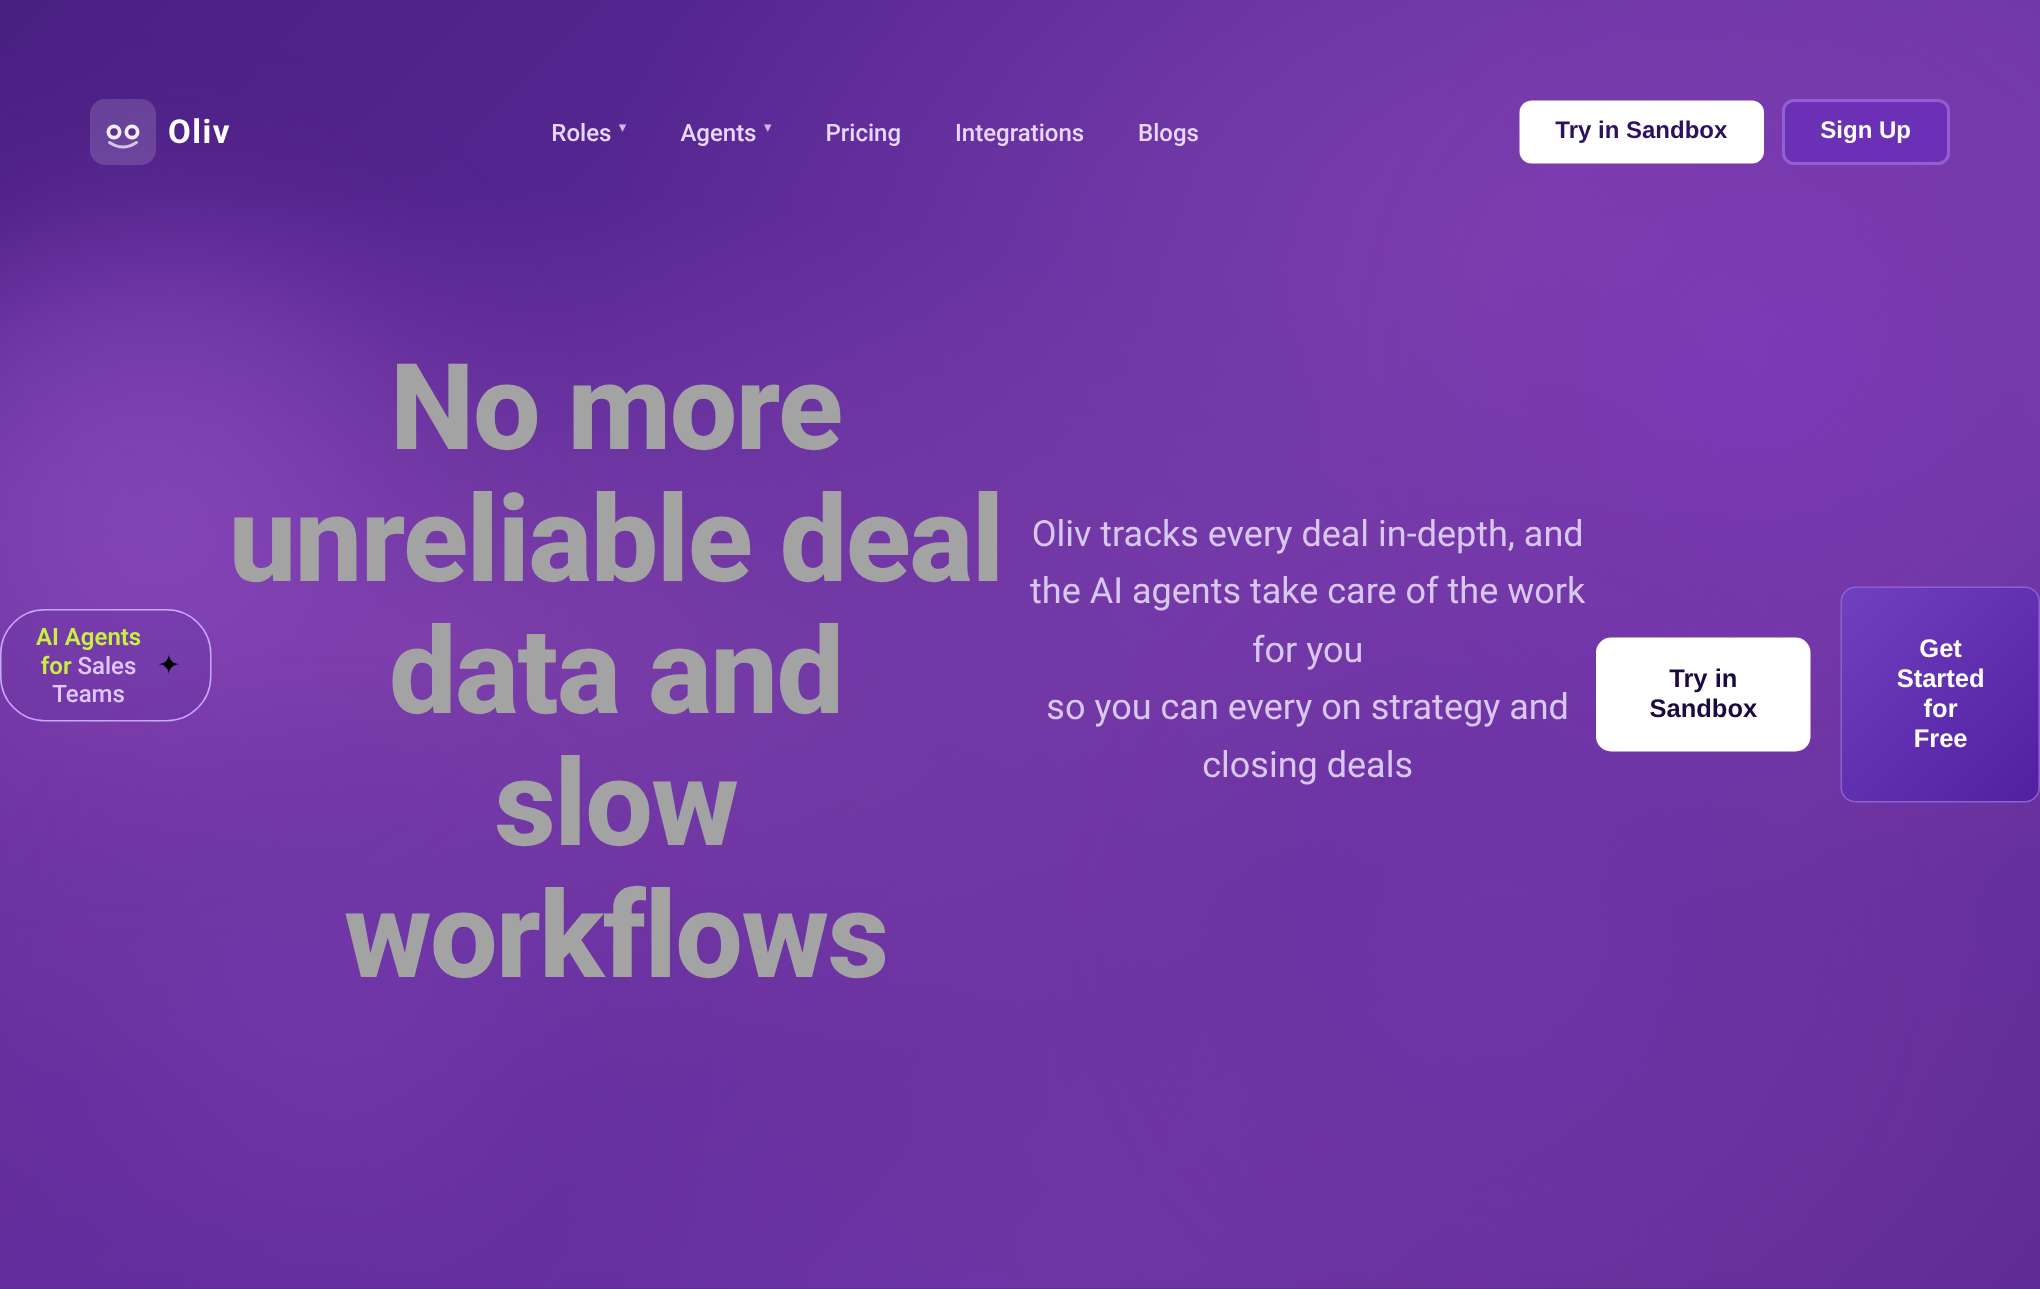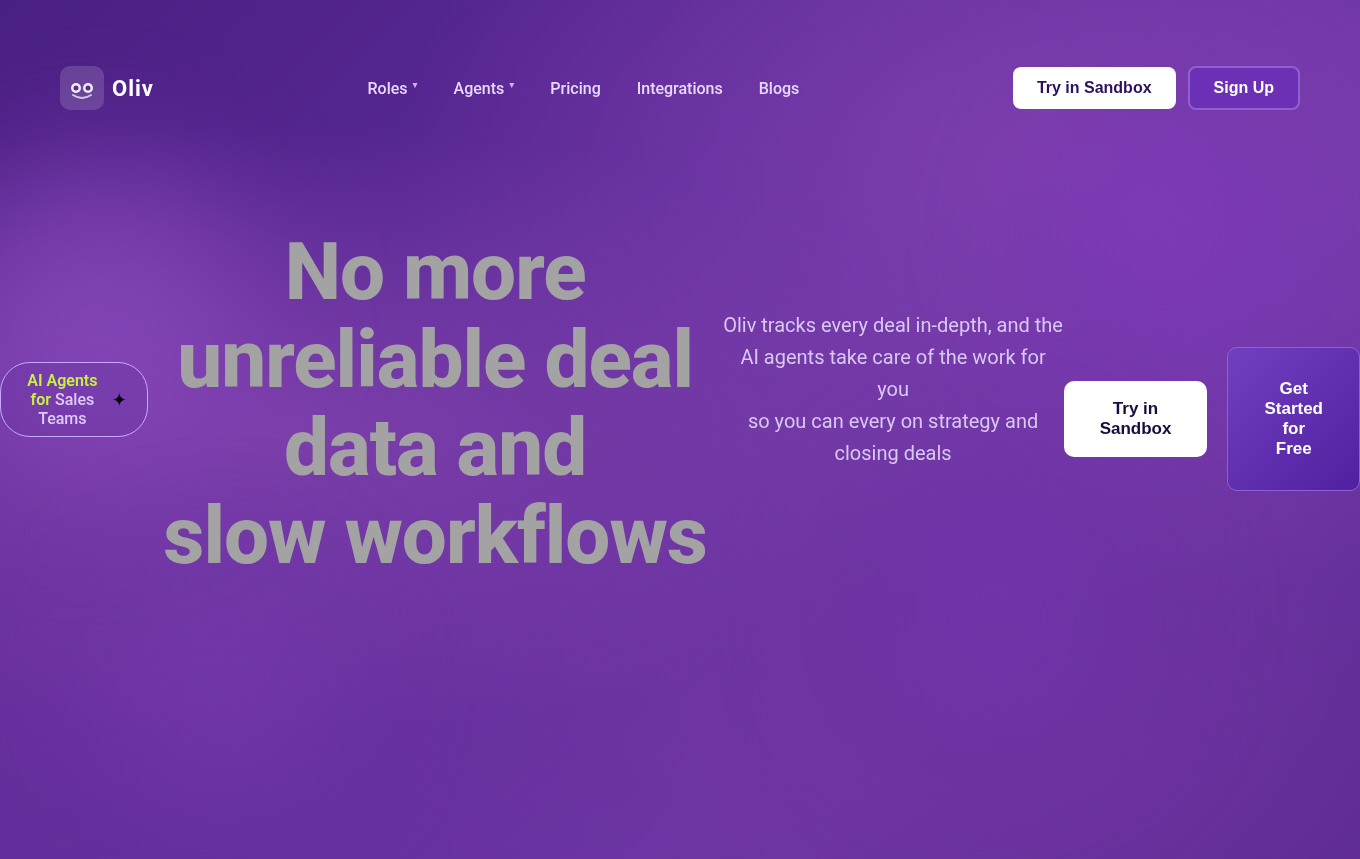--- a/index.html
+++ b/index.html
@@ -180,21 +180,21 @@
       font-size: 80px;
       font-weight: 800;
       color: #a3a3a3;
       line-height: 1.1;
       max-width: 1100px;
       margin-bottom: 30px;
       letter-spacing: -1px;
     }
 
     .hero-subtitle {
-      font-size: 20px;
+      font-size: 24px;
       color: #d8c8f0;
       line-height: 1.6;
       max-width: 700px;
       margin-bottom: 60px;
     }
 
     .hero-buttons {
       display: flex;
       align-items: center;
       gap: 20px;

